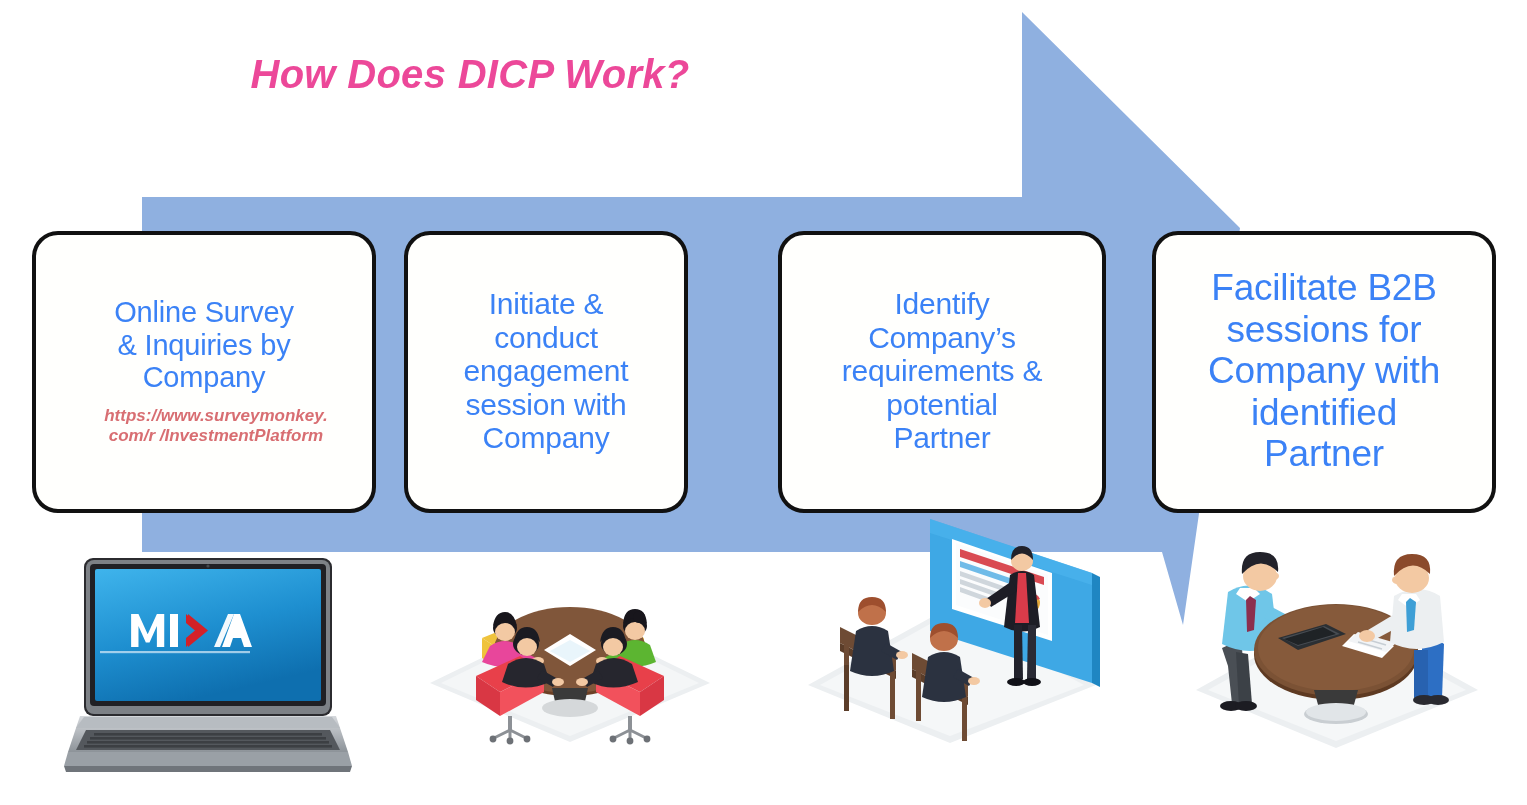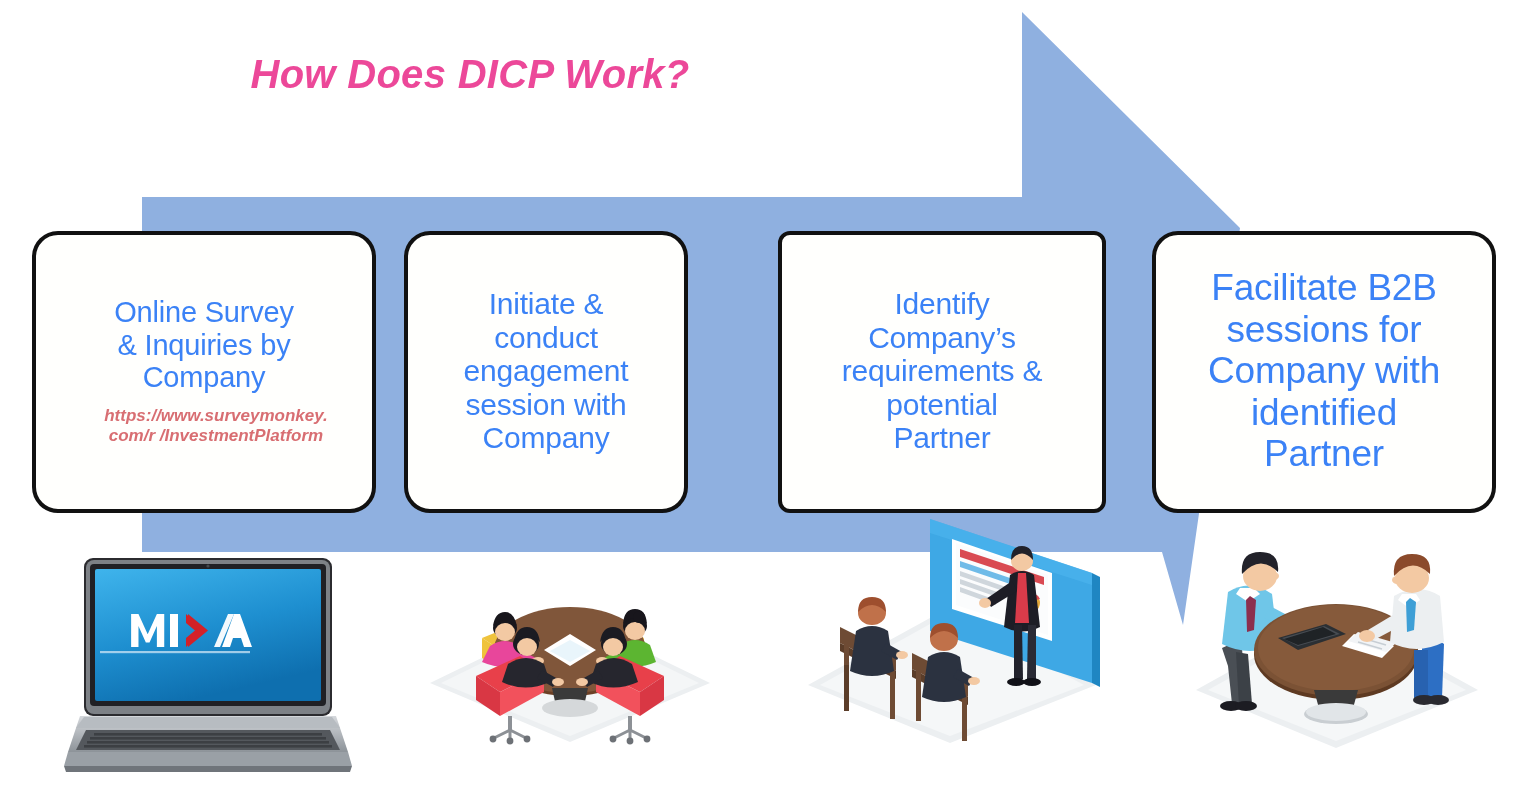--- a/index.html
+++ b/index.html
@@ -21,21 +21,21 @@
   
   .box{
     position:absolute;top:231px;height:282px;
     background:#fffffd;border:4px solid #111111;border-radius:26px;
     box-sizing:border-box;display:flex;flex-direction:column;
     align-items:center;justify-content:center;
     padding:6px 8px 8px;
   }
   .box1{left:32px;width:344px;}
   .box2{left:404px;width:284px;}
-  .box3{left:778px;width:328px;border-radius:12px;}
+  .box3{left:778px;width:328px;}
   .box4{left:1152px;width:344px;}
 
   .box-text{
     font-size:30px;line-height:1.12;font-weight:400;color:#3b82f6;
     text-align:center;letter-spacing:-0.2px;
     white-space:pre-line;
   }
   .box1 .box-text{font-size:29px;}
   .box2 .box-text{font-size:30px;}
   .box3 .box-text{font-size:30px;}

